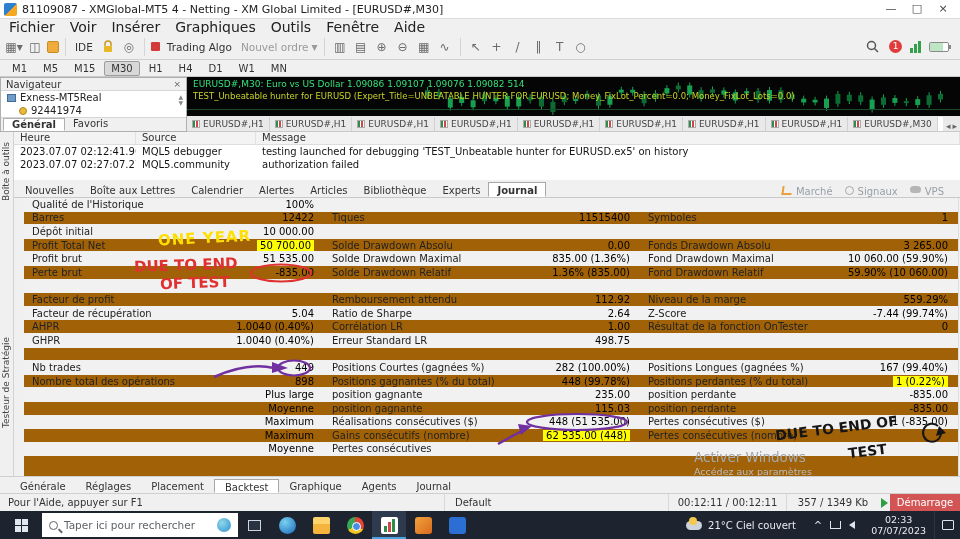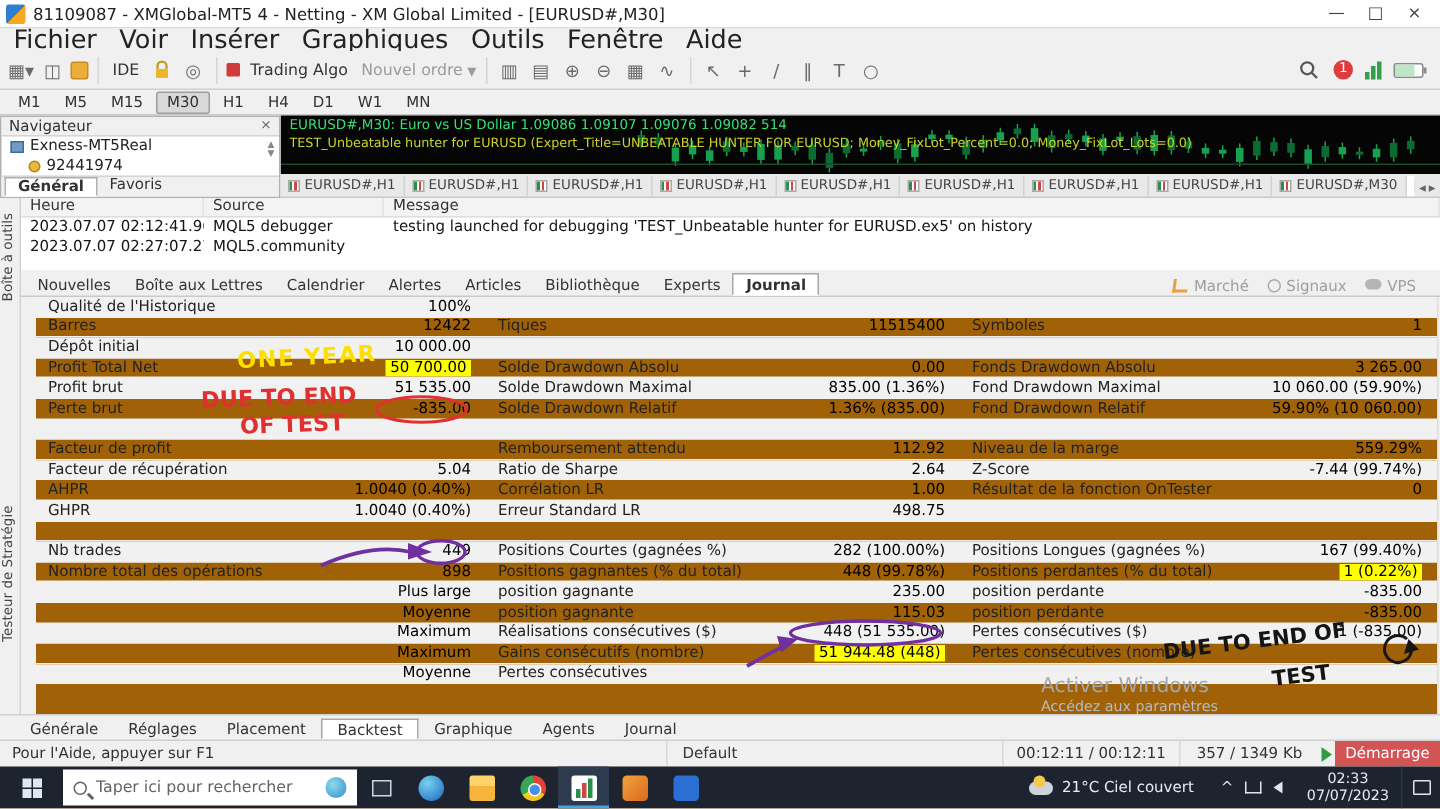--- a/index.html
+++ b/index.html
@@ -7,21 +7,21 @@
   .screen{position:relative;width:960px;height:539px;background:#f0f0f0;font-size:11px;color:#111;overflow:hidden}
 
   
   .titlebar{position:absolute;left:0;top:0;right:0;height:19px;background:#ffffff;border-bottom:1px solid #dcdcdc;display:flex;align-items:center;padding:0 4px;gap:5px}
   .app-icon{width:13px;height:13px;border-radius:2px;background:linear-gradient(135deg,#2f7fd0 50%,#f7a823 50%)}
   .title{font-size:11px;color:#222;white-space:nowrap}
   .win-controls{margin-left:auto;display:flex}
   .win-btn{width:26px;height:17px;text-align:center;line-height:16px;font-size:11px;color:#444}
 
   
-  .menubar{position:absolute;left:0;top:19px;right:0;height:15px;background:#f0f0f0;display:flex;align-items:center;gap:15px;padding:0 9px;font-size:17px;color:#222}
+  .menubar{position:absolute;left:0;top:19px;right:0;height:15px;background:#f0f0f0;display:flex;align-items:center;gap:15px;padding:0 9px;font-size:14px;color:#222}
 
   
   .toolbar{position:absolute;left:0;top:34px;right:0;height:26px;background:#f0f0f0;border-bottom:1px solid #cfcfcf;display:flex;align-items:center;padding:0 5px;gap:3px}
   .tbi{height:18px;min-width:18px;display:flex;align-items:center;justify-content:center;color:#6a6a6a;font-size:12px;border-radius:2px}
   .tb-sep{width:1px;height:18px;background:#d5d5d5;margin:0 3px}
   .tb-label{font-size:10.5px;color:#333;padding:0 3px}
   .red-square{width:9px;height:9px;background:#d23b3b;border-radius:1px;margin-right:4px}
   .orange-square{width:12px;height:12px;background:#eead3a;border-radius:2px;border:1px solid #c88c20}
   .grayed{color:#9a9a9a}
   .tb-right{margin-left:auto;display:flex;align-items:center;gap:8px;padding-right:6px}
@@ -432,20 +432,21 @@
     </div>
     <div id="journal-body">
         <div class="j-row">
           <div>2023.07.07 02:12:41.969</div>
           <div>MQL5 debugger</div>
           <div>testing launched for debugging 'TEST_Unbeatable hunter for EURUSD.ex5' on history</div>
         </div>
         <div class="j-row">
           <div>2023.07.07 02:27:07.278</div>
           <div>MQL5.community</div>
+          <div>authorization failed</div>
         </div>
       </div>
   </div>
 
   <div class="toolboxtabs">
     <div style="display:flex;align-items:flex-end" id="toolbox-tab-list">
         <span class="xtab">Nouvelles</span>
         <span class="xtab">Boîte aux Lettres</span>
         <span class="xtab">Calendrier</span>
         <span class="xtab">Alertes</span>
@@ -710,21 +711,21 @@
             <span class="val">1 (-835.00)</span>
           </div>
         </div>
         <div class="t-row">
           <div class="t-pair">
             <span class="lab"></span>
             <span class="val">Maximum</span>
           </div>
           <div class="t-pair">
             <span class="lab">Gains consécutifs (nombre)</span>
-            <span class="val hl">51 944.48 (448)</span>
+            <span class="val hl">62 535.00 (448)</span>
           </div>
           <div class="t-pair">
             <span class="lab">Pertes consécutives (nombre)</span>
             <span class="val"></span>
           </div>
         </div>
         <div class="t-row even">
           <div class="t-pair">
             <span class="lab"></span>
             <span class="val">Moyenne</span>

